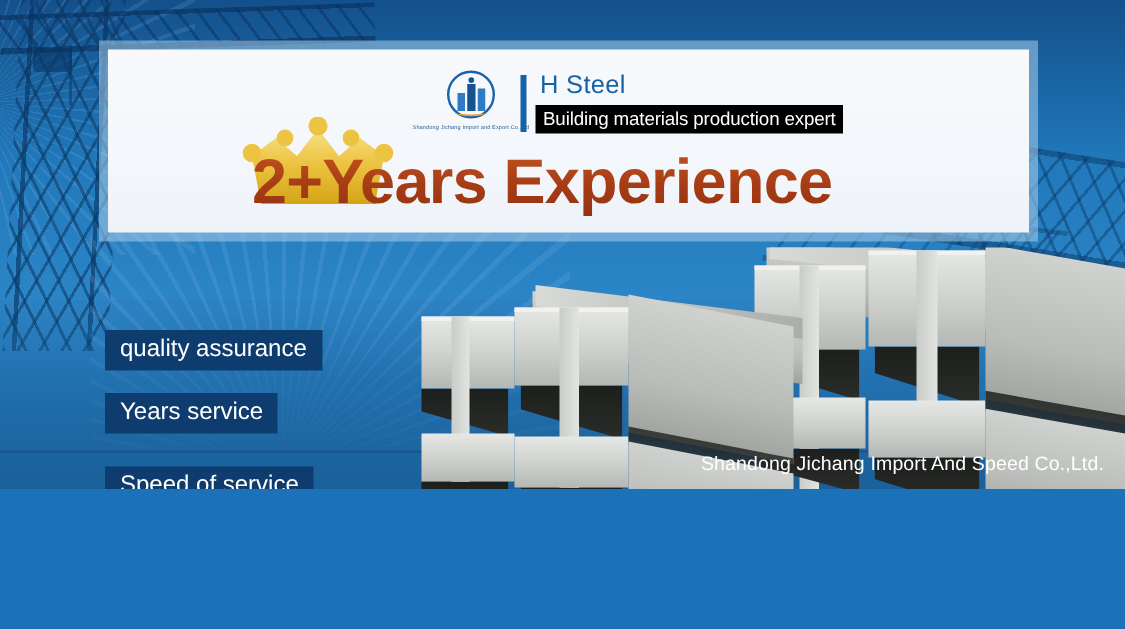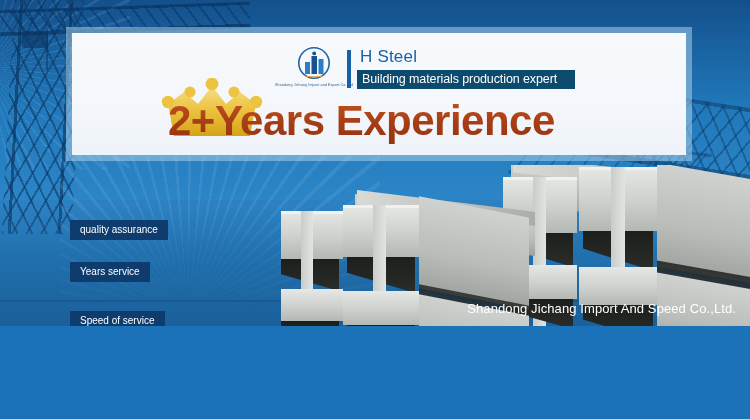--- a/index.html
+++ b/index.html
@@ -105,22 +105,22 @@
   .divider-bar{
     position:absolute;left:347px;top:50px;width:4px;height:38px;
     background:#1463a8;
   }
   .brand-title{
     position:absolute;left:360px;top:47px;
     font-size:17px;color:#1463a8;letter-spacing:.2px;
   }
   .brand-tag{
     position:absolute;left:357px;top:70px;
-    background:#0c4a6e;color:#ffffff;font-size:12.5px;
-    padding:2px 18px 3px 5px;letter-spacing:-.1px;white-space:nowrap;
+    background:#000000;color:#ffffff;font-size:12.5px;
+    padding:2px 5px 3px 5px;letter-spacing:-.1px;white-space:nowrap;
   }
 
   
   .crown{position:absolute;left:160px;top:78px;width:104px;height:62px;}
   .headline{
     position:absolute;left:168px;top:97px;
     font-size:42px;font-weight:bold;letter-spacing:-.5px;
     color:#b0421a;white-space:nowrap;
     background:linear-gradient(180deg,#c4561f 0%,#a63c16 55%,#93330f 100%);
     -webkit-background-clip:text;background-clip:text;-webkit-text-fill-color:transparent;
@@ -136,21 +136,21 @@
   .beam-face{position:absolute;background:linear-gradient(180deg,#e6e8e5 0%,#cfd2cf 50%,#b4b8b5 100%);}
   .beam-dark{position:absolute;background:linear-gradient(180deg,#1d1f1d 0%,#2b2d2b 100%);}
   .beam-web{position:absolute;background:linear-gradient(90deg,#c9ccc9,#e2e4e1);}
   .beam-edge{position:absolute;background:#f1f2f0;}
   .beam-side{position:absolute;background:linear-gradient(180deg,#cfd2ce 0%,#b9bcb8 60%,#9fa39f 100%);}
 
   
   .feat{
     position:absolute;left:70px;
     background:#0e3c6e;color:#ffffff;
-    font-size:10px;padding:4px 10px 5px 10px;white-space:nowrap;
+    font-size:16px;padding:4px 10px 5px 10px;white-space:nowrap;
   }
   .feat-1{top:220px;}
   .feat-2{top:262px;}
   .feat-3{top:311px;}
 
   
   .badges{position:absolute;left:66px;top:366px;display:flex;align-items:center;gap:5px;}
   .badge{height:28px;display:flex;align-items:center;justify-content:center;}
   .badge-sgs{
     width:46px;height:26px;background:#ffffff;color:#4a4a4a;

